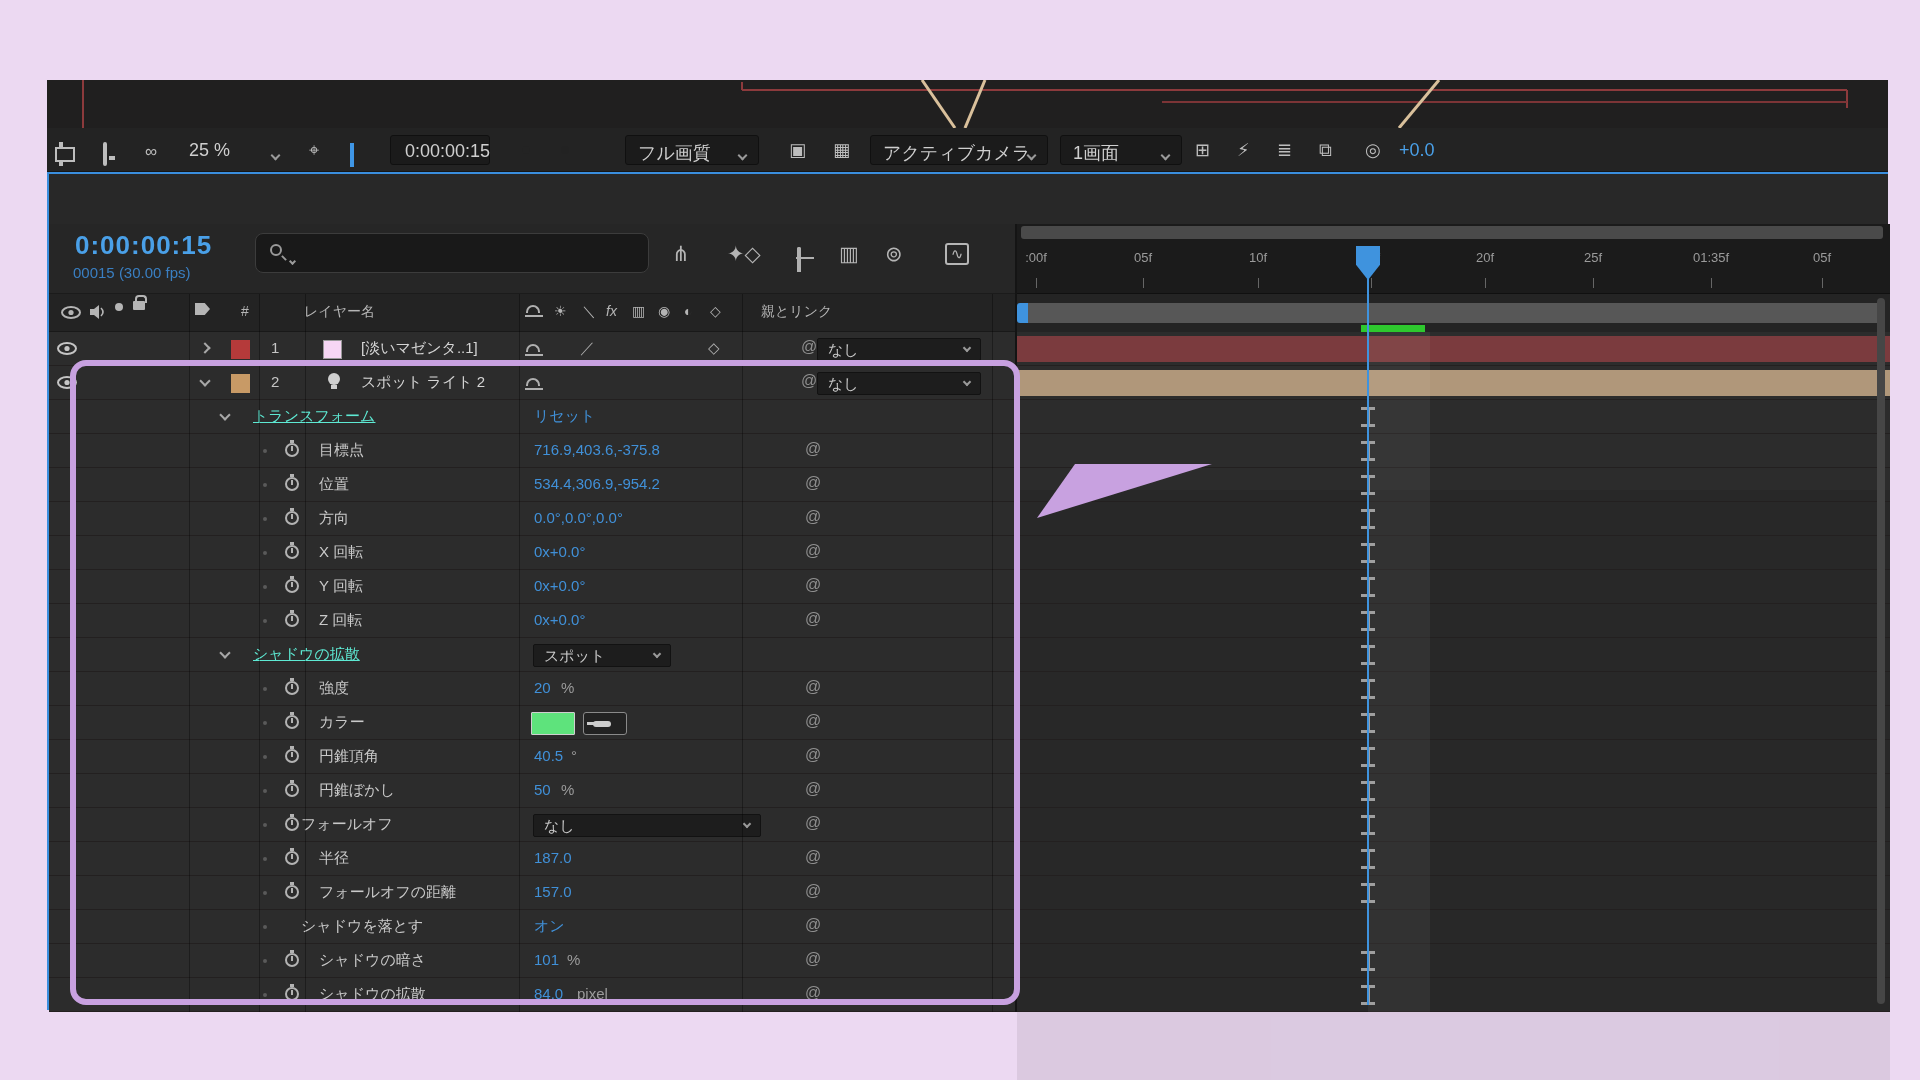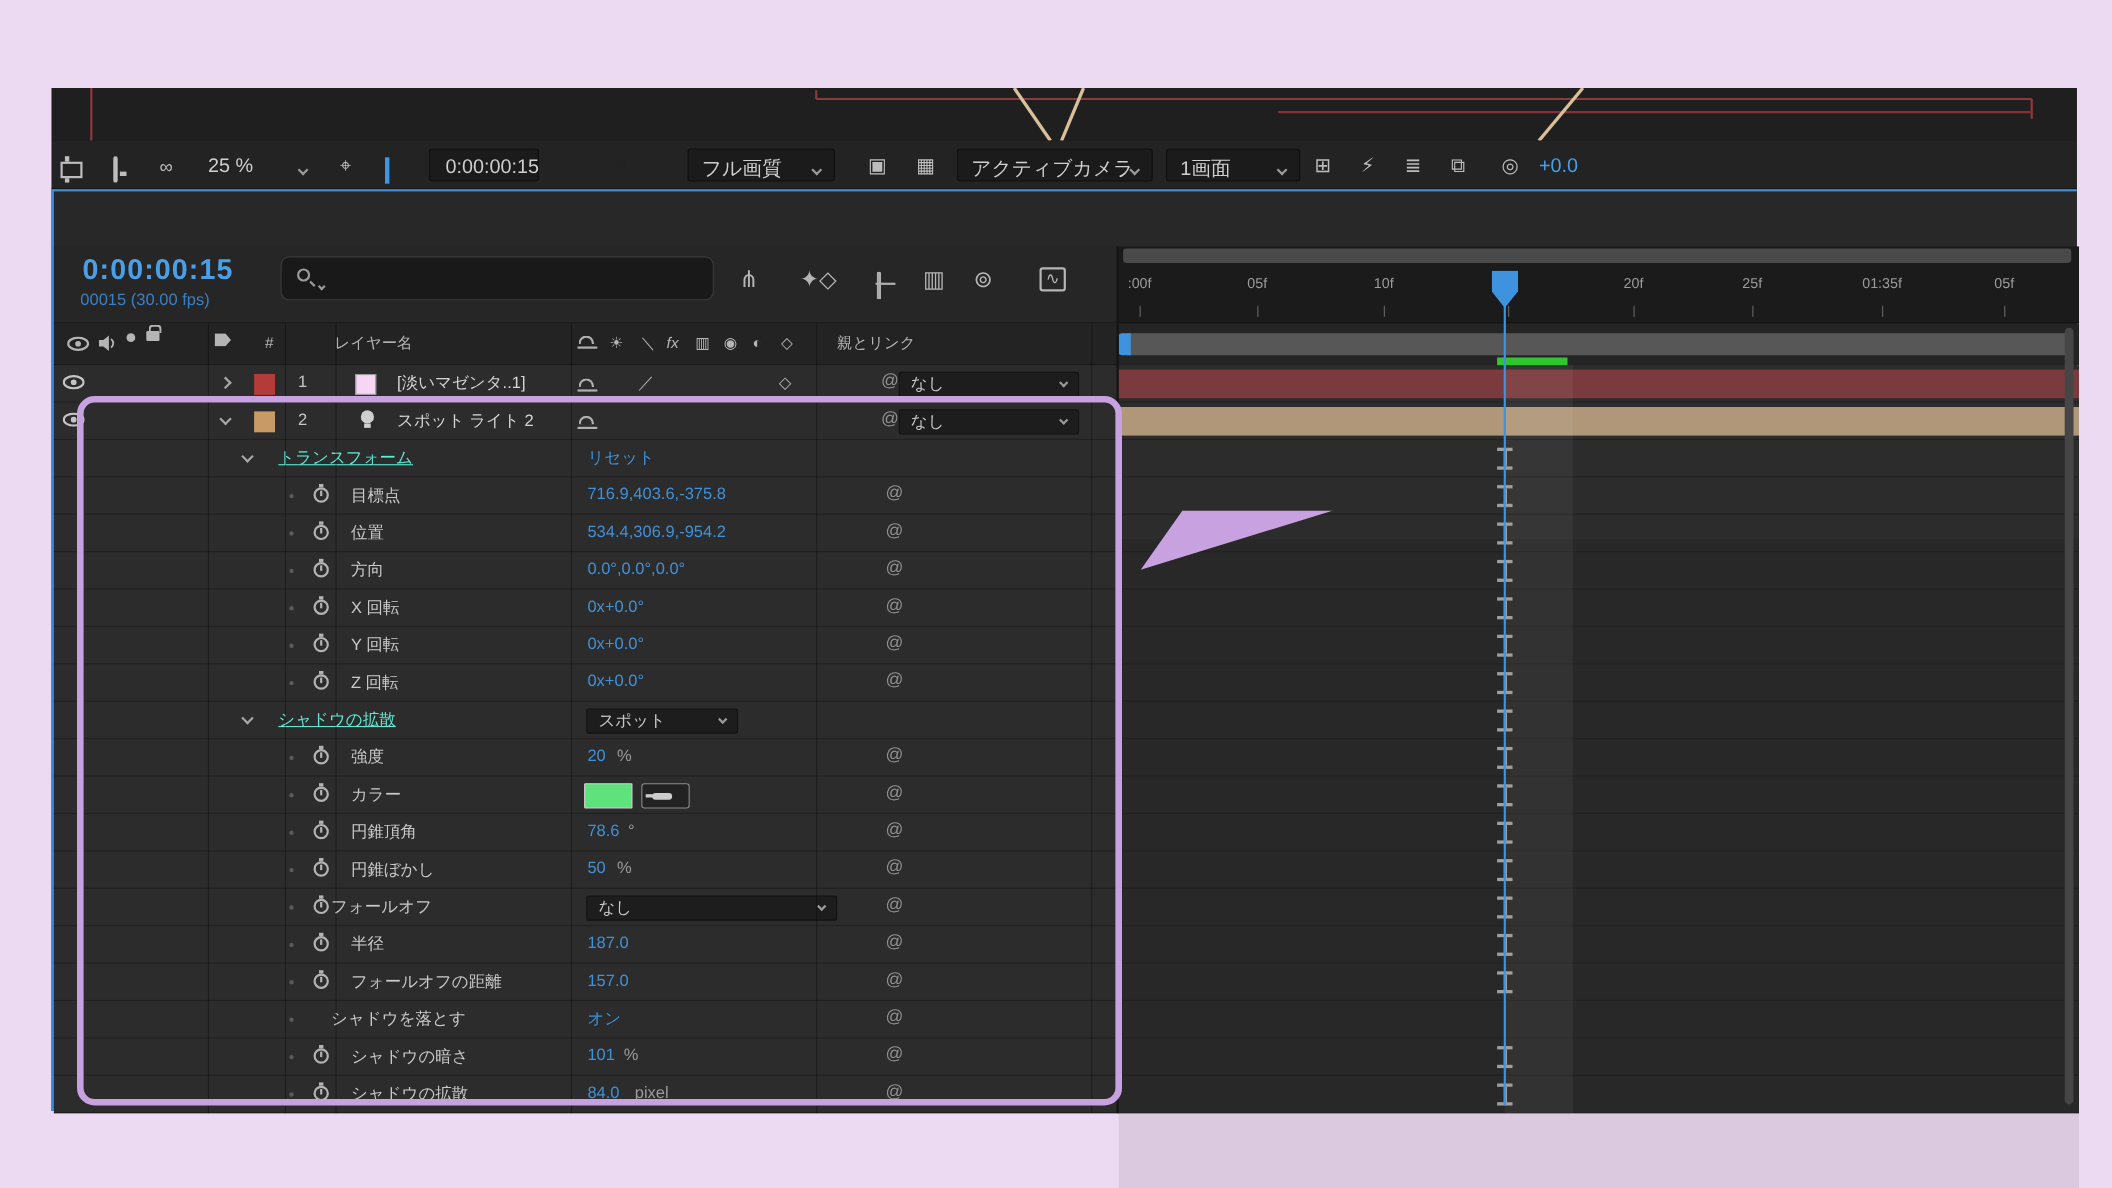--- a/index.html
+++ b/index.html
@@ -384,21 +384,21 @@
         <span class="dropperbox pos" style="left:534px; position:absolute">
             <span class="dropper"></span>
           </span>
         <span class="pw" style="left:756px">@</span>
       </div>
 
       <div class="row" style="top:408px">
         <span class="kdot" style="left:214px"></span>
         <span class="stopwatch" style="left:236px"></span>
         <span class="pname" style="left:270px">円錐頂角</span>
-        <span class="val" style="left:485px">78.6</span>
+        <span class="val" style="left:485px">40.5</span>
         <span class="unit" style="left:522px">°</span>
         <span class="pw" style="left:756px">@</span>
       </div>
 
       <div class="row" style="top:442px">
         <span class="kdot" style="left:214px"></span>
         <span class="stopwatch" style="left:236px"></span>
         <span class="pname" style="left:270px">円錐ぼかし</span>
         <span class="val" style="left:485px">50</span>
         <span class="unit" style="left:512px">%</span>

